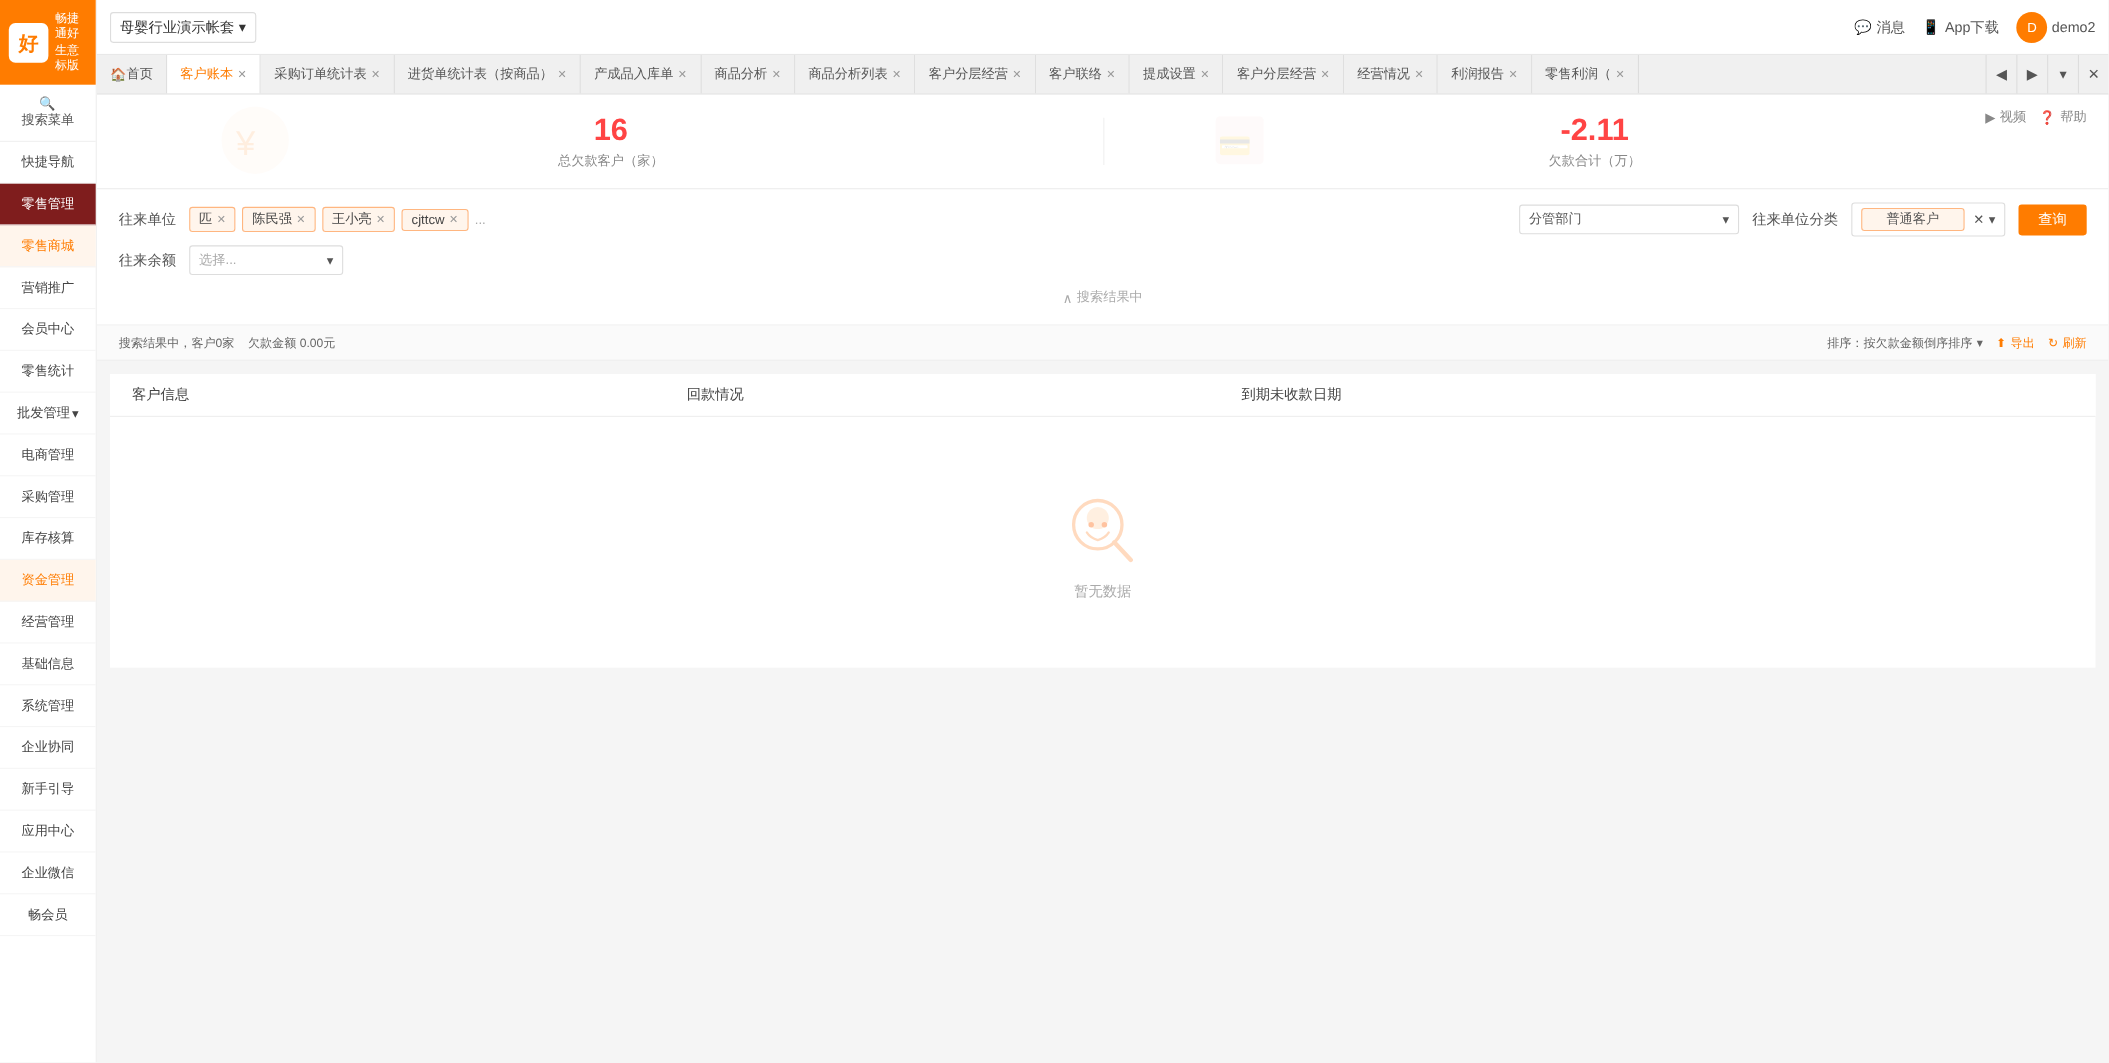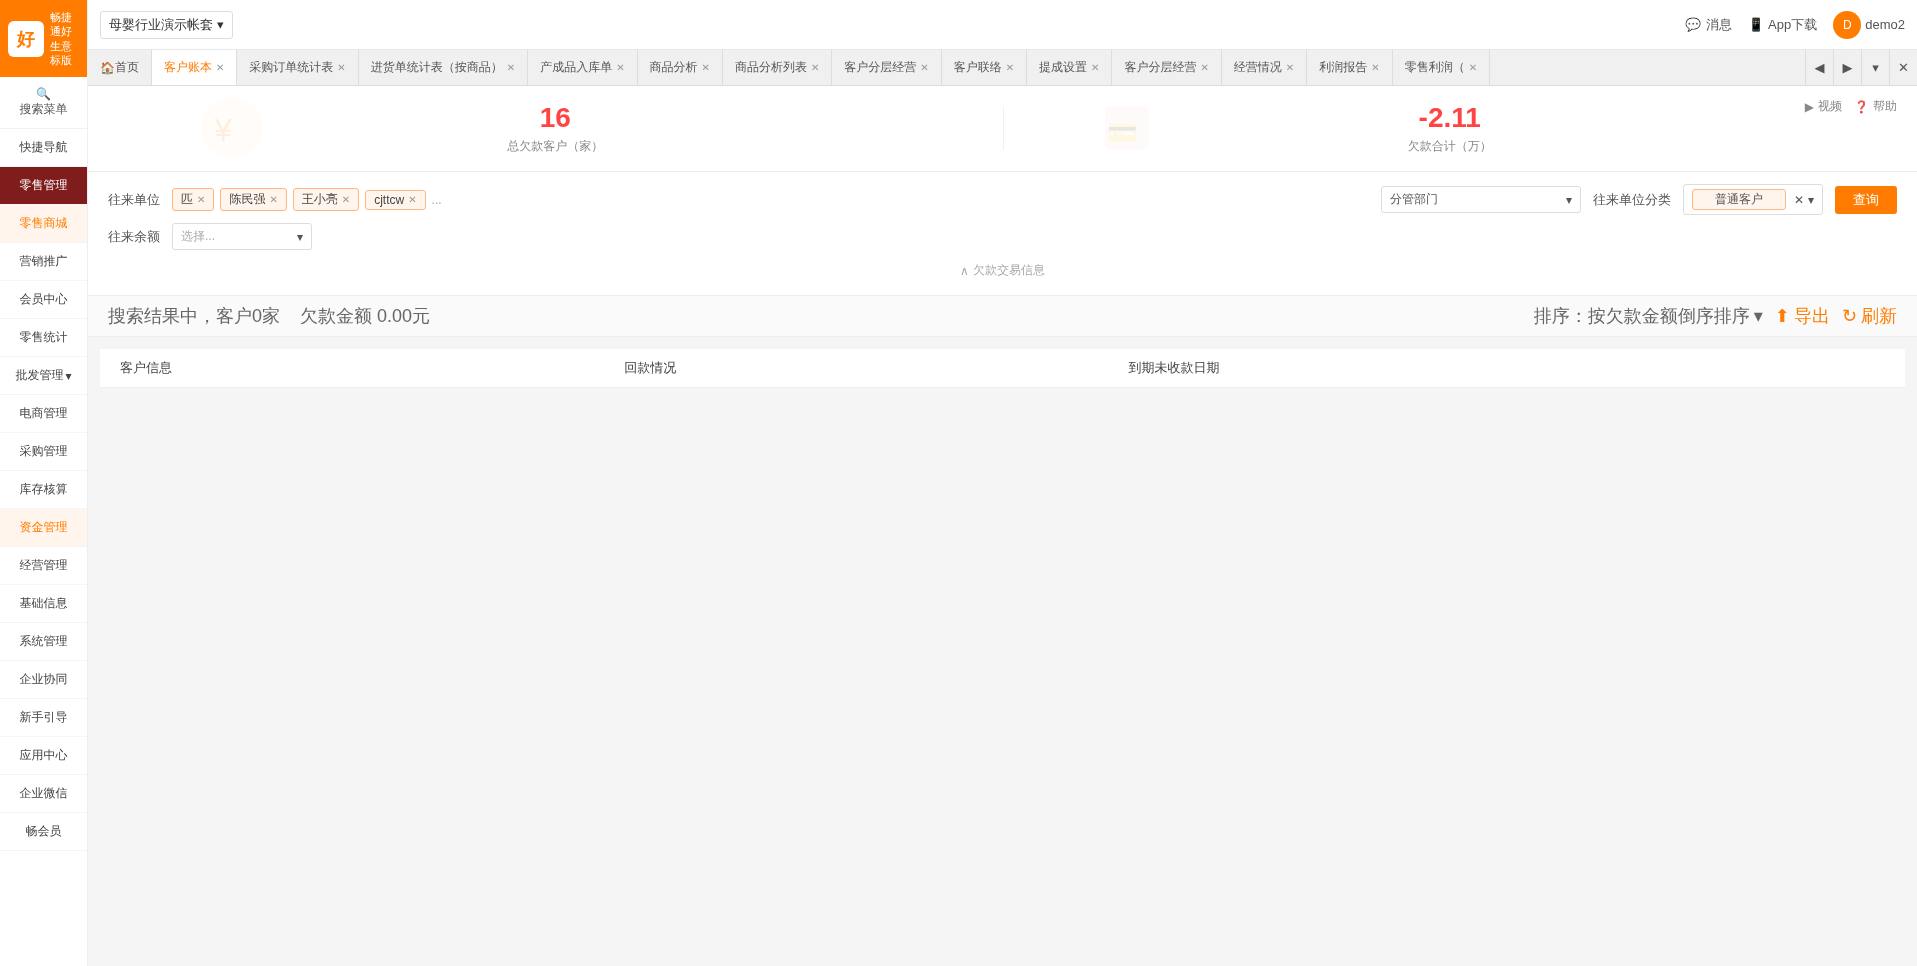--- a/index.html
+++ b/index.html
@@ -59,21 +59,21 @@
     .filter-tag .close { cursor: pointer; color: #999; font-size: 10px; }
     .filter-more { color: #aaa; cursor: pointer; font-size: 12px; }
     .filter-select { display: flex; align-items: center; border: 1px solid #ddd; border-radius: 3px; padding: 4px 8px; font-size: 12px; color: #555; cursor: pointer; gap: 4px; min-width: 120px; }
     .filter-select-wide { min-width: 200px; }
     .filter-select-xl { min-width: 280px; }
     .orange-btn { background: #ff7c00; color: #fff; border: none; border-radius: 3px; padding: 5px 18px; font-size: 13px; cursor: pointer; white-space: nowrap; }
     .collapse-bar { display: flex; justify-content: center; padding: 4px 0; }
     .collapse-btn { display: flex; align-items: center; gap: 4px; font-size: 12px; color: #aaa; cursor: pointer; }
 
     
-    .results-bar { background: #fafafa; padding: 8px 20px; display: flex; align-items: center; justify-content: space-between; border-bottom: 1px solid #eee; font-size: 18px; color: #666; }
+    .results-bar { background: #fafafa; padding: 8px 20px; display: flex; align-items: center; justify-content: space-between; border-bottom: 1px solid #eee; font-size: 11px; color: #666; }
     .results-right { display: flex; align-items: center; gap: 12px; }
     .results-sort { display: flex; align-items: center; gap: 4px; cursor: pointer; }
     .icon-btn { display: flex; align-items: center; gap: 4px; cursor: pointer; color: #ff7c00; }
 
     
     .table-area { background: #fff; margin: 12px; }
     .table-header { display: grid; grid-template-columns: 2fr 2fr 1.5fr 1.5fr; padding: 10px 20px; border-bottom: 1px solid #eee; font-size: 13px; color: #444; font-weight: 500; background: #fff; }
     .empty-area { display: flex; flex-direction: column; align-items: center; justify-content: center; padding: 60px 0; }
     .empty-icon { width: 80px; height: 80px; opacity: 0.5; }
     .empty-text { font-size: 13px; color: #aaa; margin-top: 10px; }
@@ -285,21 +285,21 @@
       <div class="filter-row">
         <span class="filter-label">往来余额</span>
         <div class="filter-select" style="min-width:140px;">
           <span style="color:#aaa;">选择...</span>
           <span style="margin-left:auto;">▾</span>
         </div>
       </div>
       <div class="collapse-bar">
         <div class="collapse-btn">
           <span>∧</span>
-          <span>欠款交易信息</span>
+          <span>搜索结果中</span>
         </div>
       </div>
     </div>
 
     <div class="results-bar">
       <div>
         <span>搜索结果中，客户0家</span>
         &nbsp;&nbsp;
         <span>欠款金额 0.00元</span>
       </div>
@@ -319,16 +319,29 @@
       </div>
     </div>
 
     <div class="table-area">
       <div class="table-header">
         <div>客户信息</div>
         <div>回款情况</div>
         <div>到期未收款日期</div>
       </div>
 
+      <div class="empty-area">
+        <div class="empty-icon">
+          <svg viewBox="0 0 80 80" fill="none" xmlns="http://www.w3.org/2000/svg">
+            <circle cx="35" cy="38" r="22" stroke="#ffb680" stroke-width="3" fill="none"></circle>
+            <circle cx="35" cy="32" r="10" fill="#ffcc99" opacity="0.6"></circle>
+            <line x1="50" y1="54" x2="65" y2="70" stroke="#ffb680" stroke-width="4" stroke-linecap="round"></line>
+            <path d="M25 45 Q28 50 35 52 Q42 50 45 45" stroke="#ffb680" stroke-width="2" fill="none" stroke-linecap="round"></path>
+            <circle cx="29" cy="38" r="2.5" fill="#ff8844"></circle>
+            <circle cx="41" cy="38" r="2.5" fill="#ff8844"></circle>
+          </svg>
+        </div>
+        <div class="empty-text">暂无数据</div>
+      </div>
     </div>
 
   </div>
 </div>
 
 </body></html>

